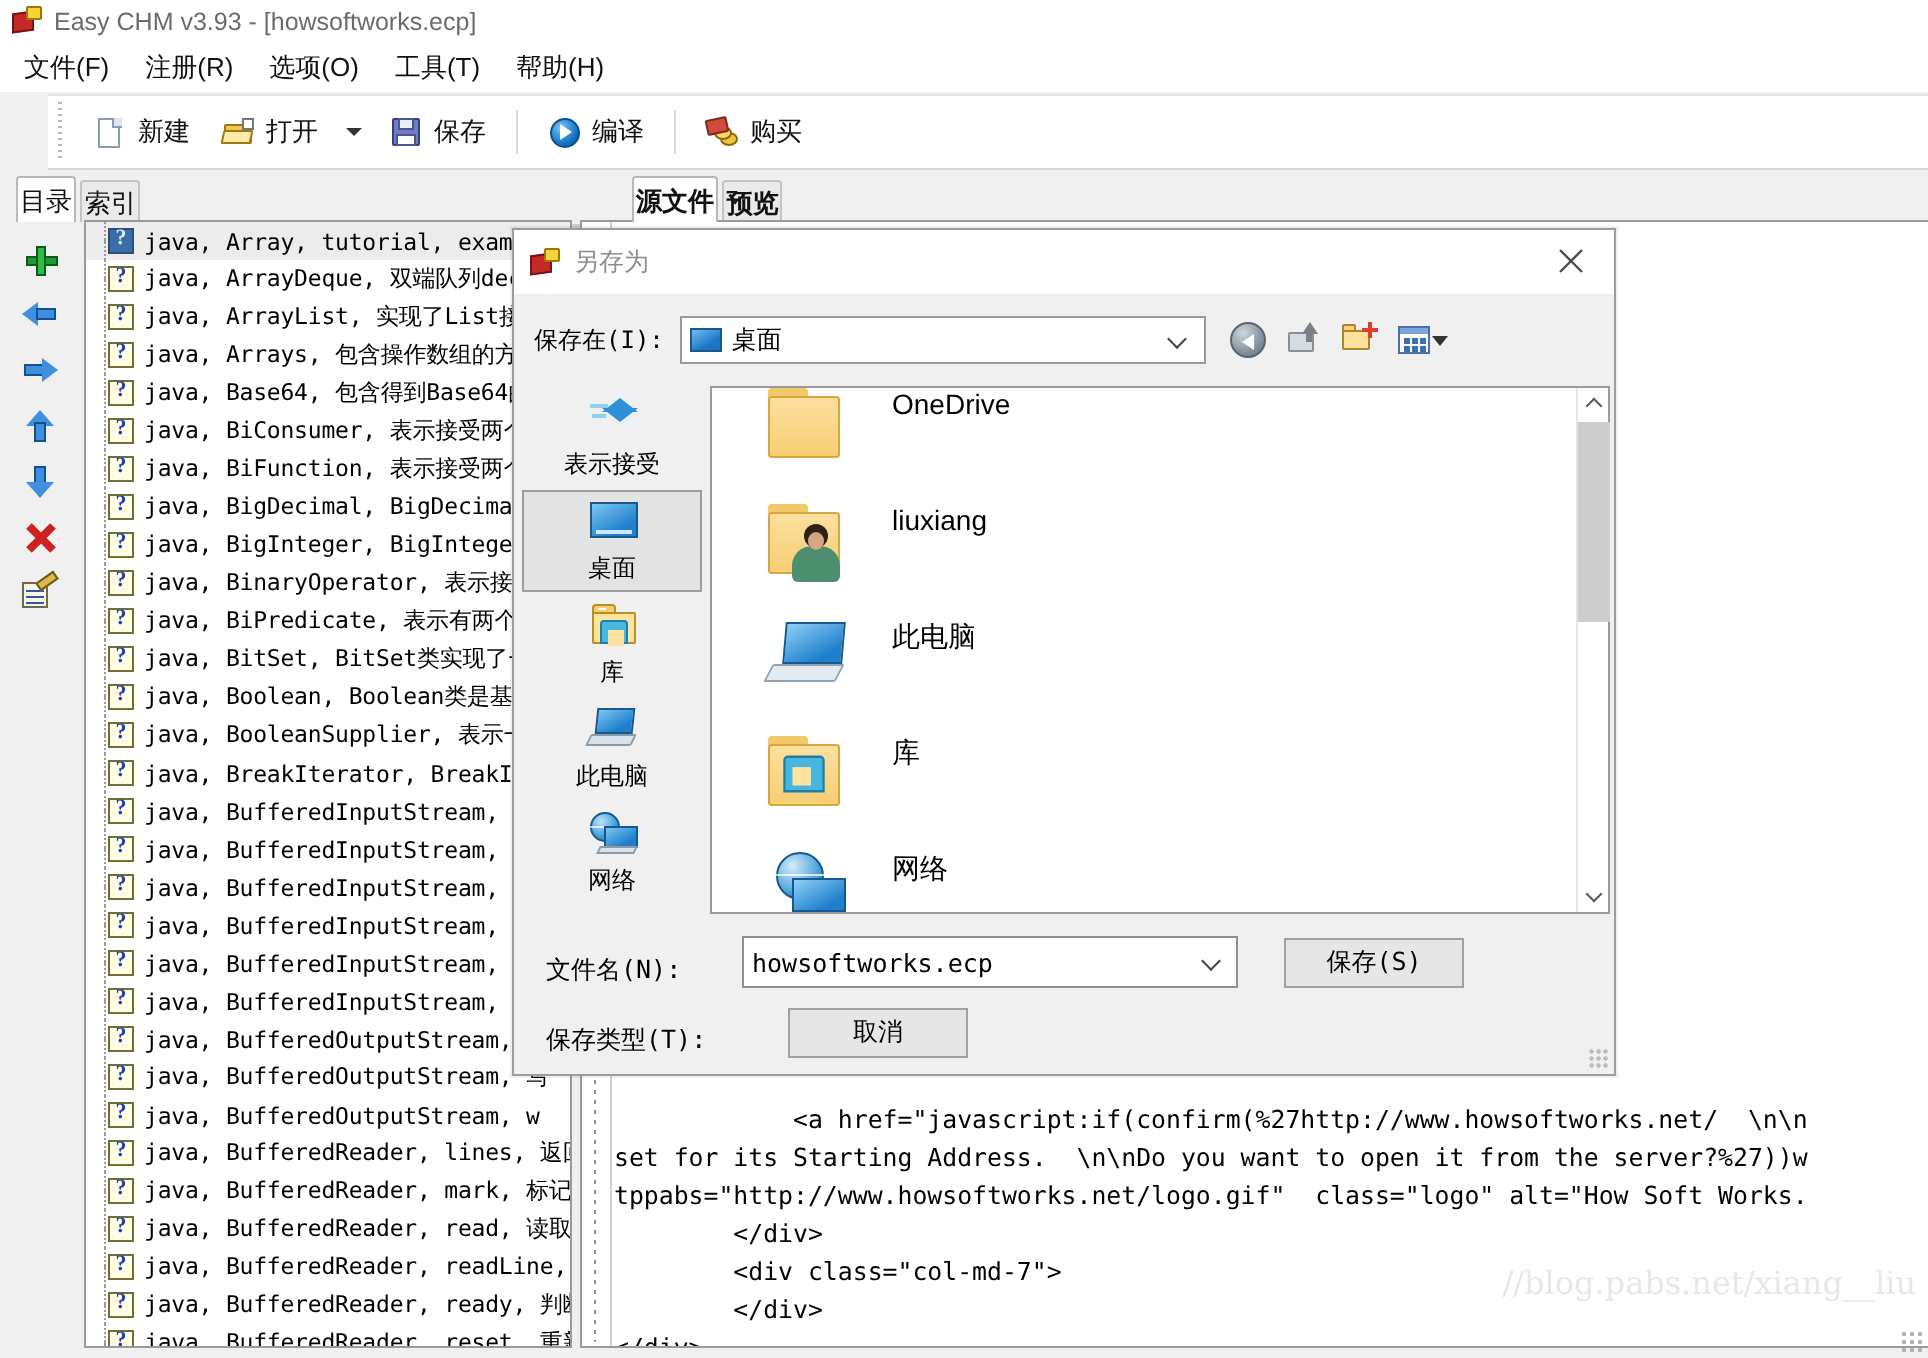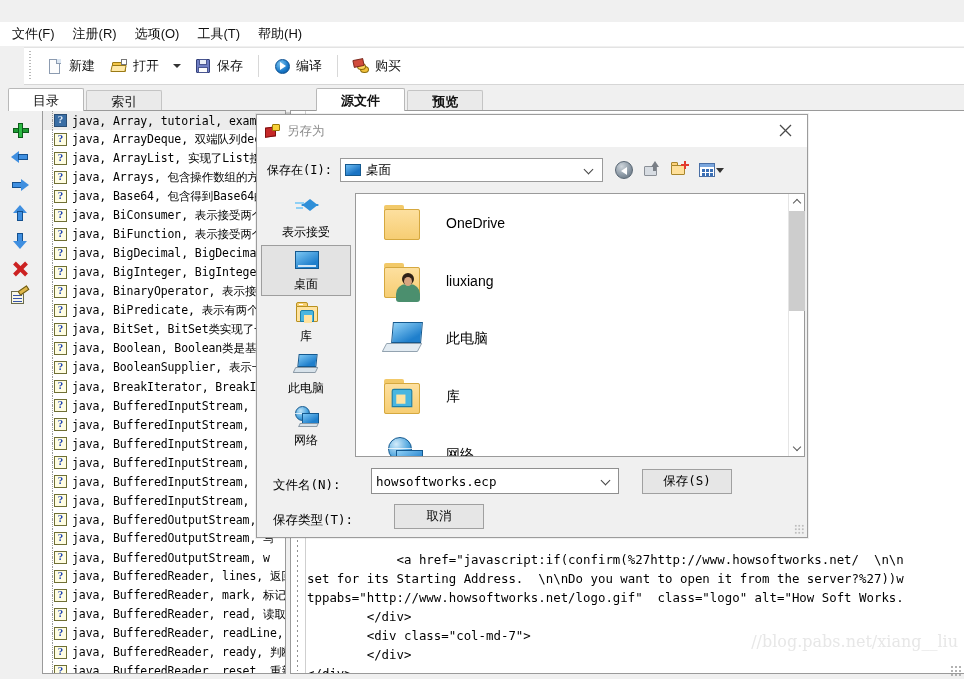--- a/index.html
+++ b/index.html
@@ -59,21 +59,21 @@
   .ic-play .tri{position:absolute;left:6px;top:4px;width:0;height:0;border-top:4px solid transparent;border-bottom:4px solid transparent;border-left:6px solid #fff;}
   
   .ic-buy .c1{position:absolute;left:7px;top:8px;width:9px;height:7px;border-radius:50%;background:#f2c23c;border:1px solid #8a6a0a;box-sizing:border-box;}
   .ic-buy .c2{position:absolute;left:4px;top:5px;width:9px;height:7px;border-radius:50%;background:#ffd75e;border:1px solid #8a6a0a;box-sizing:border-box;}
   .ic-buy .card{position:absolute;left:0px;top:1px;width:11px;height:8px;background:#d14b3c;border:1px solid #7d2b20;box-sizing:border-box;transform:rotate(-12deg);border-radius:1px;}
 
   
   .tabrow{position:absolute;top:88px;height:22px;}
   .tabrow.left{left:8px;}
   .tabrow.right{left:316px;font-weight:bold;}
-  .tab{display:inline-block;height:21px;line-height:21px;padding:0 24px;font-size:13px;color:#111;
+  .tab{display:inline-block;height:21px;line-height:21px;padding:0 1px;font-size:13px;color:#111;
     background:#eaeaea;border:1px solid #c4c4c4;border-bottom:none;box-sizing:border-box;
     border-radius:2px 2px 0 0;cursor:default;vertical-align:bottom;position:relative;}
   .tab.active{background:#ffffff;border-color:#b8b8b8;height:23px;line-height:23px;z-index:3;}
   .tab + .tab{margin-left:-1px;}
 
   
   .rail{position:absolute;left:4px;top:116px;width:34px;height:196px;}
   .railbtn{width:30px;height:26px;position:relative;margin-bottom:2px;cursor:default;}
   .ar{position:absolute;left:7px;top:5px;}
   
@@ -213,21 +213,21 @@
   .netic{position:absolute;left:3px;top:2px;width:26px;height:21px;}
   .netic .glb{position:absolute;left:1px;top:0px;width:15px;height:15px;border-radius:50%;
      background:radial-gradient(circle at 35% 30%,#bfe3f7 0%,#4aa3dd 55%,#1a6ba8 100%);border:1px solid #14598f;box-sizing:border-box;}
   .netic .glb::after{content:"";position:absolute;left:-1px;top:6px;width:15px;height:1px;background:rgba(255,255,255,.7);}
   .netic .scr{position:absolute;left:8px;top:7px;width:17px;height:11px;
      background:linear-gradient(150deg,#7cc7f4 0%,#1f7fcc 75%);border:1px solid #14598f;box-sizing:border-box;}
   .netic .kb{position:absolute;left:5px;top:17px;width:19px;height:4px;background:#d7e2ea;border:1px solid #8c9aa6;box-sizing:border-box;transform:skewX(-26deg);}
 
   .filelist{position:absolute;left:98px;top:0;width:450px;height:264px;background:#fff;border:1px solid #9a9a9a;box-sizing:border-box;}
   .fl-inner{position:absolute;left:0;top:0;right:17px;bottom:0;overflow:hidden;}
-  .fitem{height:58px;display:flex;align-items:center;padding-left:28px;cursor:default;}
+  .fitem{height:58px;display:flex;align-items:flex-start;padding-left:28px;cursor:default;}
   .fitem .fname{font-size:14px;margin-left:18px;font-family:"Liberation Sans",sans-serif;}
   .bigfold{width:44px;height:36px;position:relative;flex:0 0 auto;}
   .bigfold .tab{position:absolute;left:0;top:0;width:20px;height:6px;background:#f2c969;border-radius:2px 2px 0 0;padding:0;border:none;}
   .bigfold .bd{position:absolute;left:0;top:4px;width:36px;height:31px;background:#fbd98a;border-radius:2px;
      background-image:linear-gradient(180deg,#fde0a0 0%,#f6cd72 100%);}
   .bigfold .sh{position:absolute;left:0;top:4px;width:36px;height:31px;border:1px solid #d5a83f;box-sizing:border-box;border-radius:2px;}
   .personav{position:absolute;left:12px;top:10px;width:24px;height:28px;}
   .personav .hd{position:absolute;left:6px;top:0;width:12px;height:12px;border-radius:50%;background:#2e2117;}
   .personav .bd2{position:absolute;left:0;top:11px;width:24px;height:18px;border-radius:10px 10px 3px 3px;background:#4b8f6e;}
   .personav .fc{position:absolute;left:8px;top:4px;width:8px;height:9px;border-radius:50%;background:#d7a580;}
@@ -261,20 +261,26 @@
   .bbtn{width:90px;height:25px;margin-left:23px;background:#e6e6e6;border:1px solid #a0a0a0;box-sizing:border-box;
      display:flex;align-items:center;justify-content:center;font-family:"DejaVu Sans Mono",monospace;font-size:12.5px;cursor:default;}
   .dlg-resizer{position:absolute;right:3px;bottom:3px;width:10px;height:10px;
      background-image:radial-gradient(#bdbdbd 1px,transparent 1.2px);background-size:3.5px 3.5px;}
 </style>
 </head>
 <body>
 
 <div id="app">
 
+  <div class="titlebar">
+    <span class="tbicon">
+      <span class="bookicon"><span class="b1"></span><span class="b2"></span></span>
+    </span>
+    <span class="title-text">Easy CHM v3.93 - [howsoftworks.ecp]</span>
+  </div>
 
   <div class="menubar">
     <span class="menu-item">文件(F)</span>
     <span class="menu-item">注册(R)</span>
     <span class="menu-item">选项(O)</span>
     <span class="menu-item">工具(T)</span>
     <span class="menu-item">帮助(H)</span>
   </div>
 
   <div class="toolbar">

